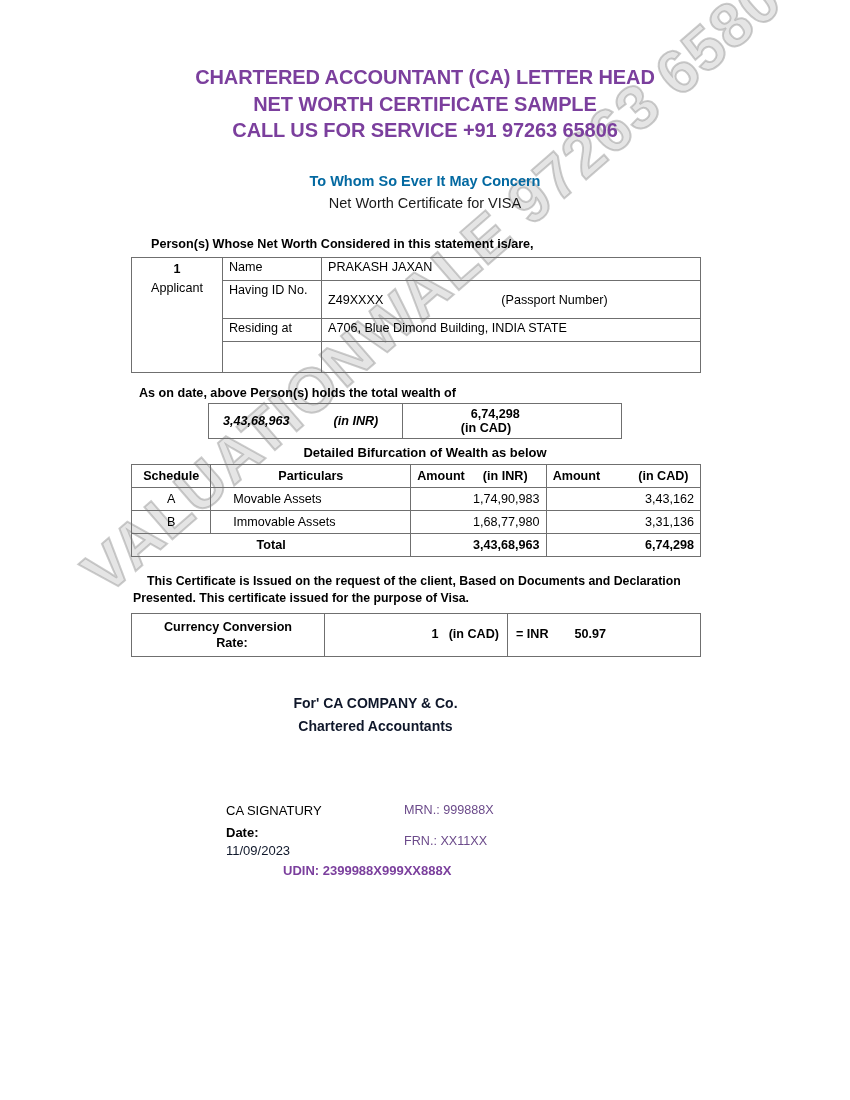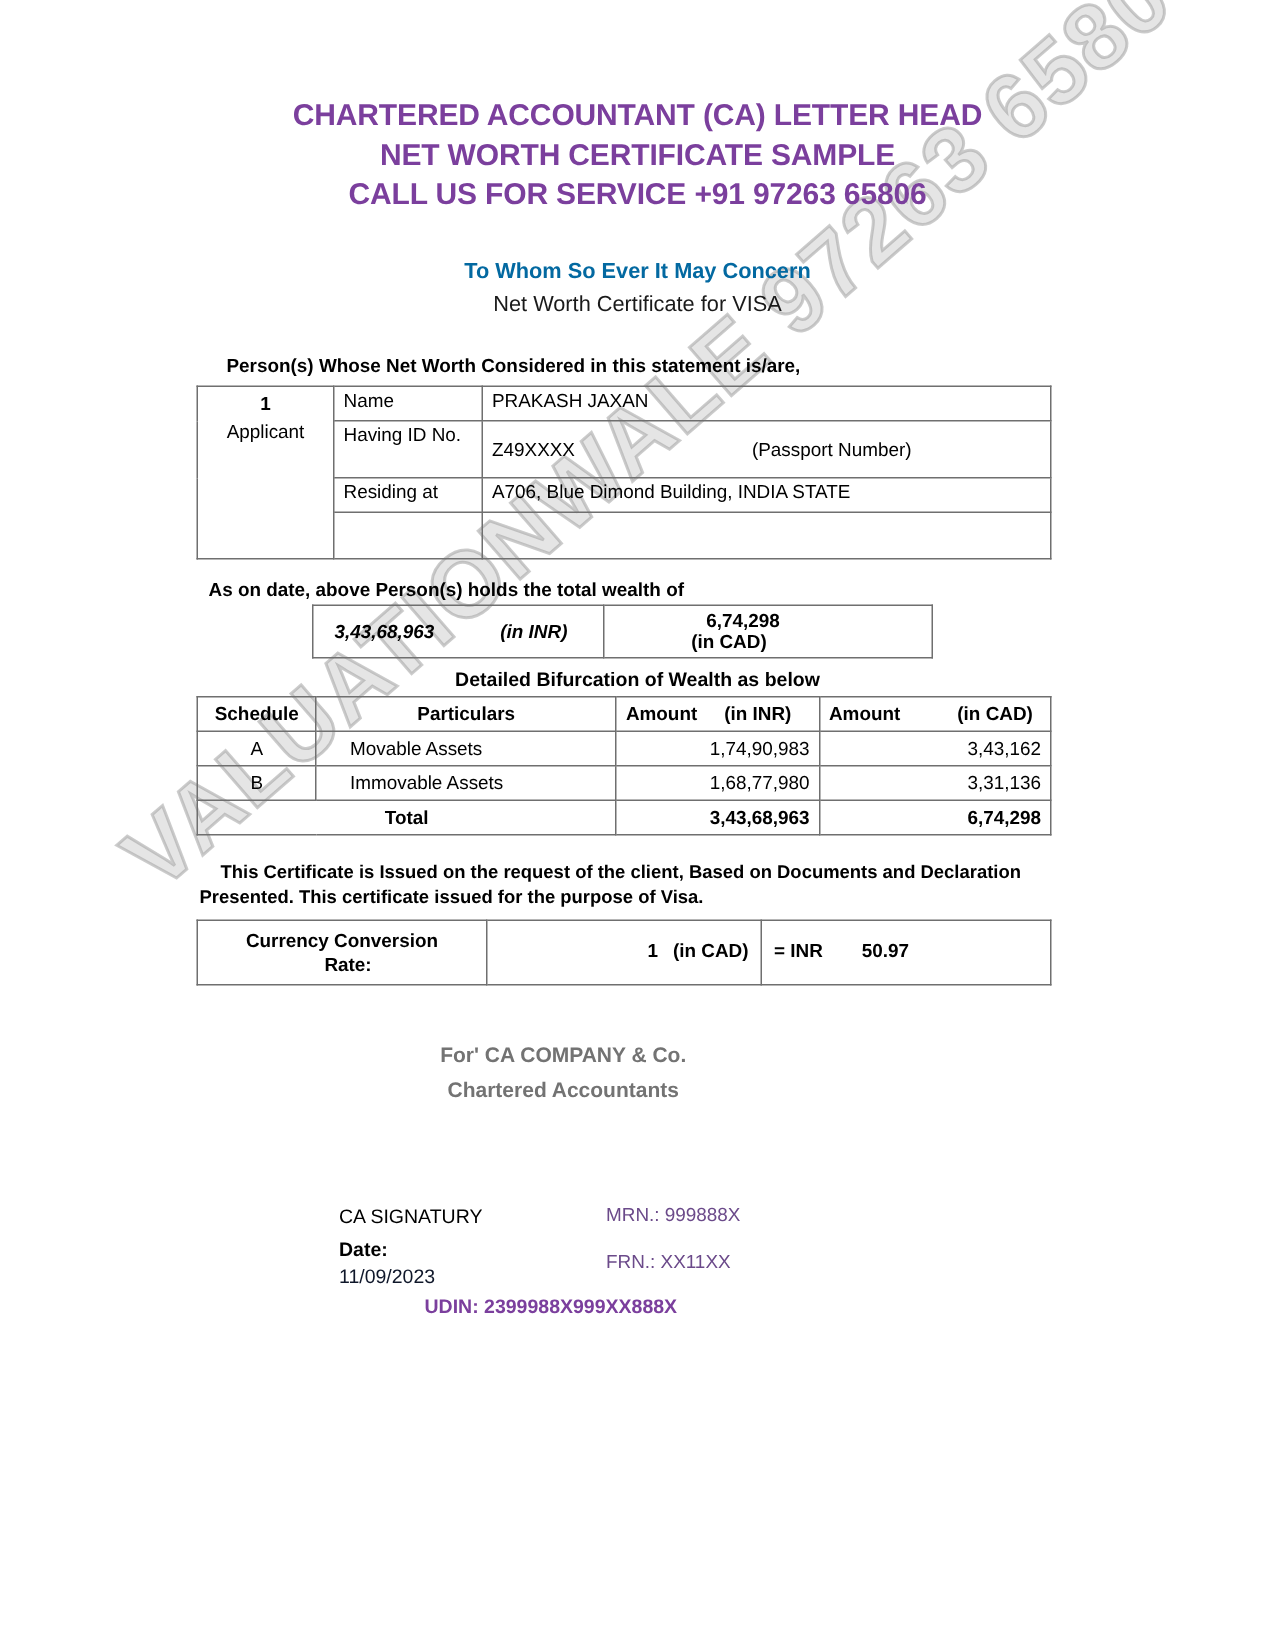--- a/index.html
+++ b/index.html
@@ -202,21 +202,21 @@
   .cc-right .rate { display:inline-block; margin-left: 26px; }
   .cc-pad-bottom { padding-bottom: 5px !important; }
 
   
   #firm-block {
     position: absolute;
     left: 238px;
     top: 692px;
     width: 275px;
     text-align: center;
-    color: #737373;
+    color: #0f172a;
     font-weight: 700;
     font-size: 14px;
     line-height: 23px;
   }
 
   
   #sig-name {
     position: absolute;
     left: 226px; top: 803px;
     font-size: 13px; font-weight: 400; color: #000;

